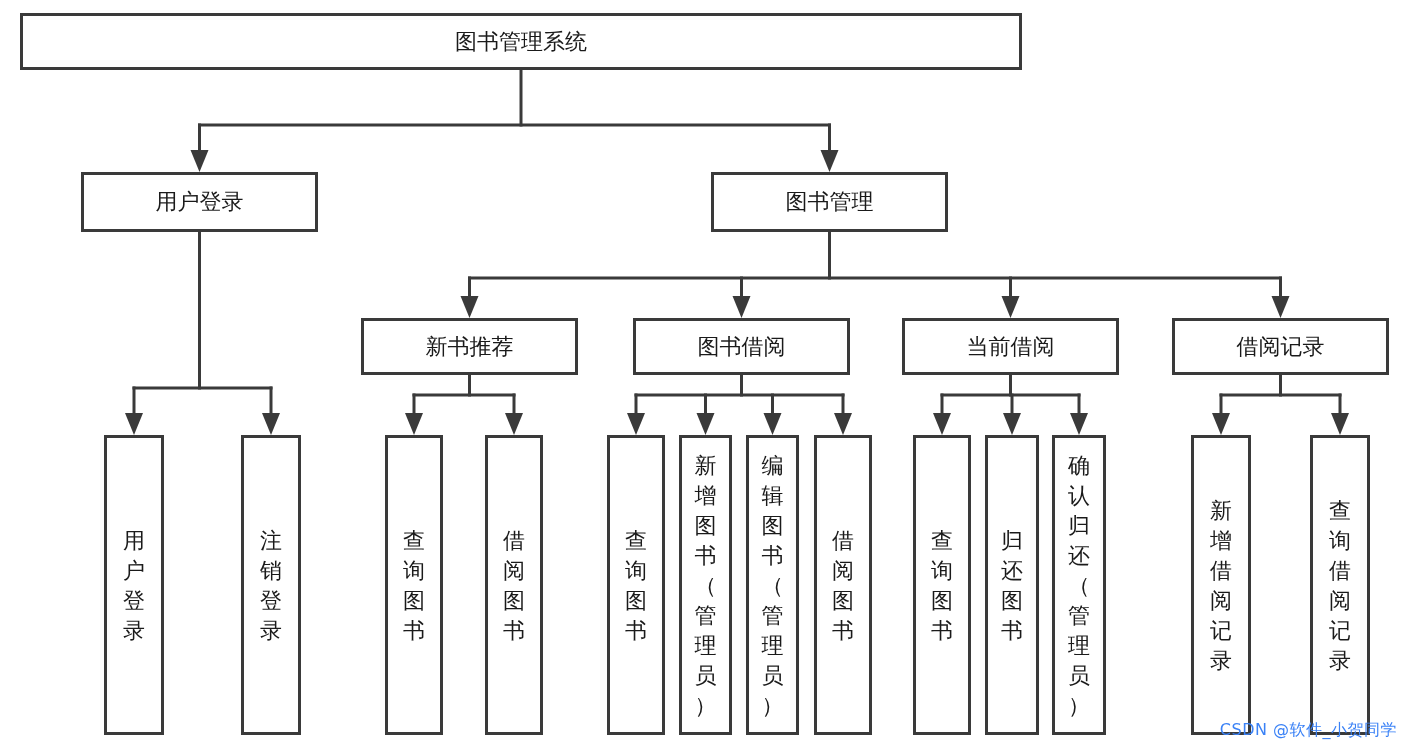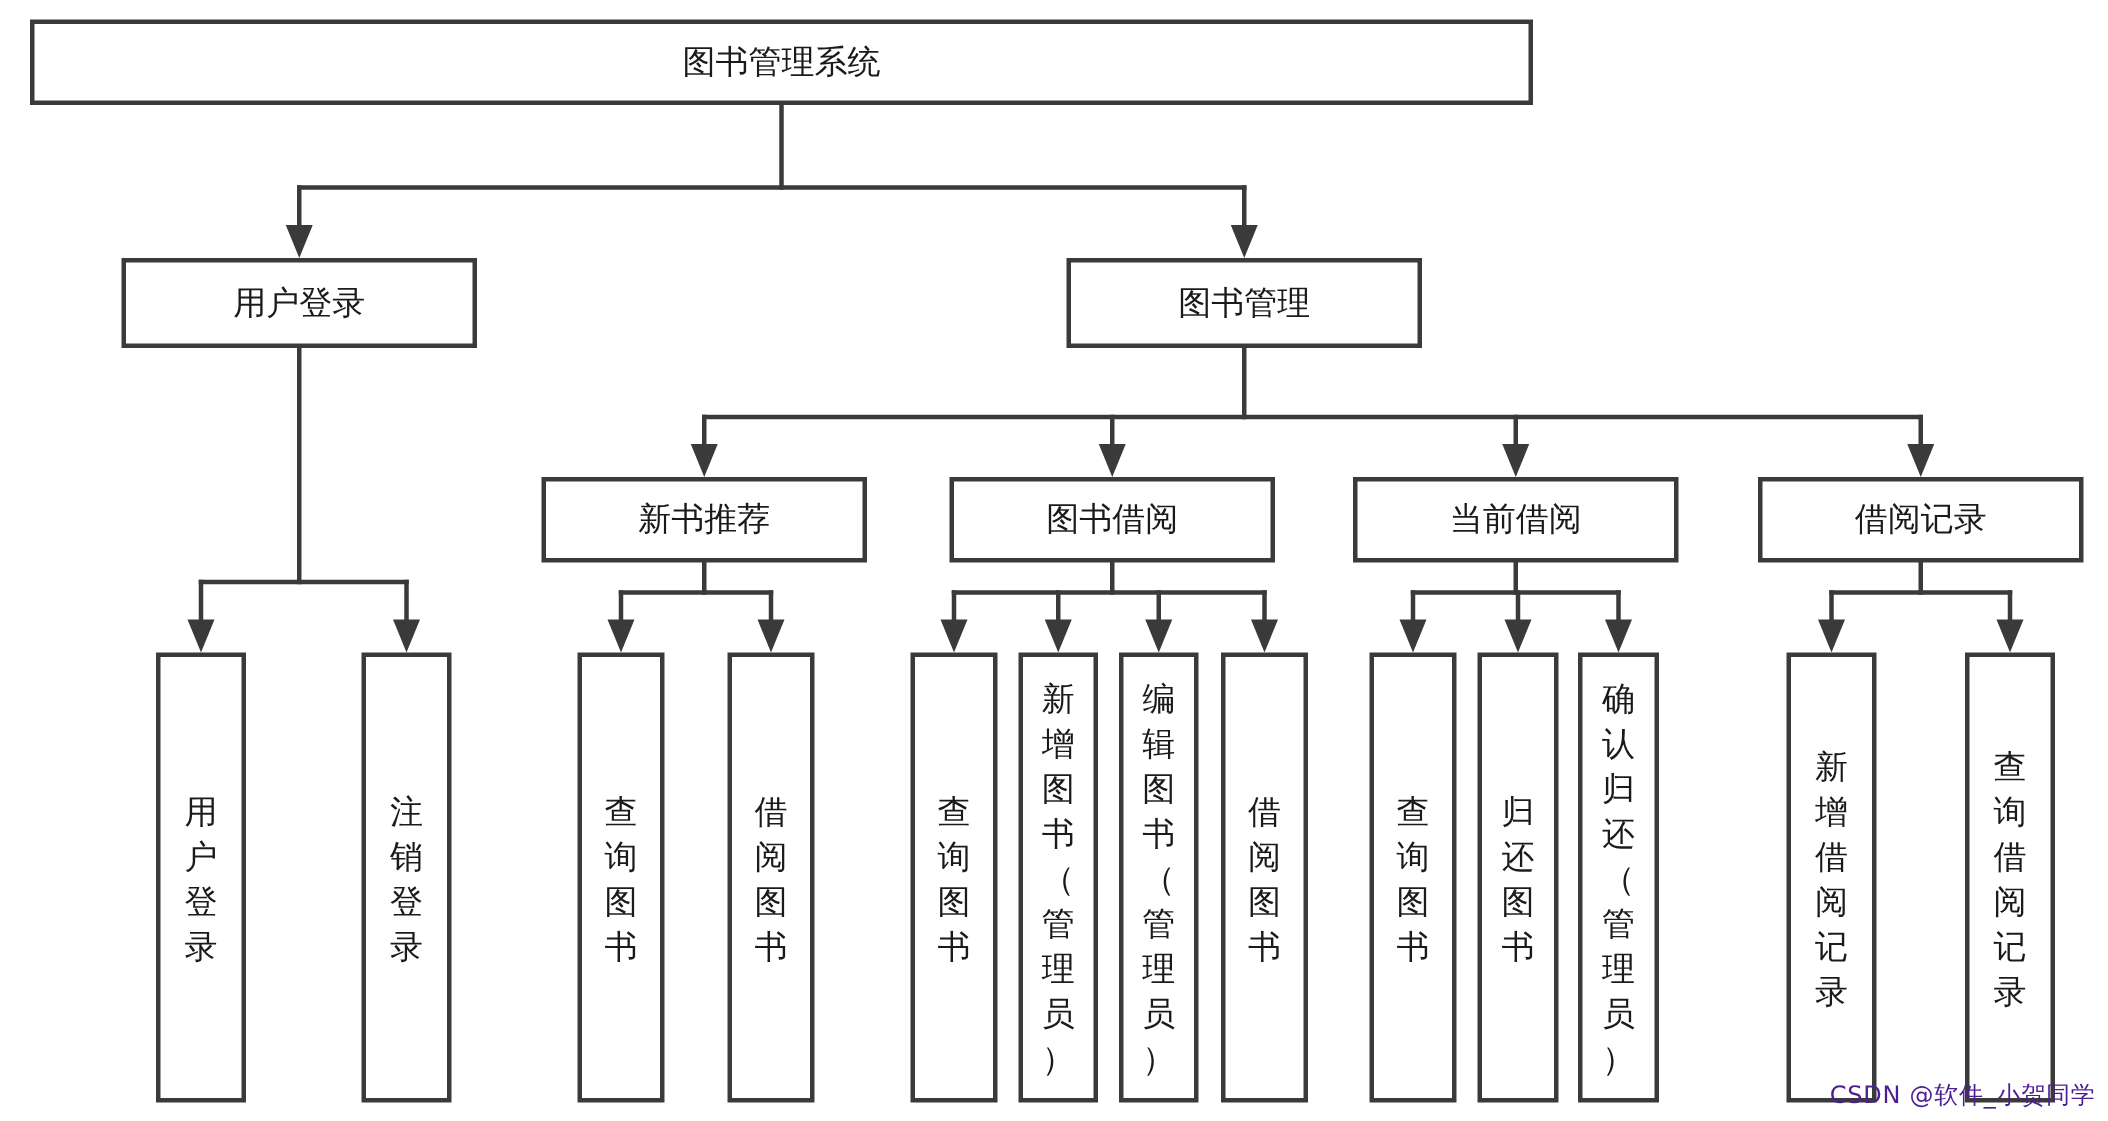--- a/index.html
+++ b/index.html
@@ -5,21 +5,21 @@
   html,body{margin:0;padding:0;background:#ffffff;}
   body{font-family:"Liberation Sans","DejaVu Sans",sans-serif;}
   #stage{position:relative;width:1405px;height:747px;background:#ffffff;overflow:hidden;}
   svg{position:absolute;left:0;top:0;width:1405px;height:747px;}
   .node-rect{fill:#ffffff;stroke:#3a3a3a;stroke-width:3;}
   .link{stroke:#3a3a3a;stroke-width:3;fill:none;stroke-linecap:square;}
   .arrow-head{fill:#3a3a3a;stroke:none;}
   .h-label{font-family:"DejaVu Sans","Liberation Sans",sans-serif;font-size:22px;fill:#1a1a1a;text-anchor:middle;dominant-baseline:middle;}
   .v-label{font-family:"DejaVu Sans","Liberation Sans",sans-serif;font-size:22px;fill:#1a1a1a;text-anchor:middle;}
   .watermark{position:absolute;right:8px;bottom:6px;font-family:"DejaVu Sans","Liberation Sans",sans-serif;
-             font-size:16px;color:#4c1d95;white-space:nowrap;letter-spacing:.5px;}
+             font-size:16px;color:#3b82f6;white-space:nowrap;letter-spacing:.5px;}
 </style>
 </head>
 <body>
 
 <div id="stage">
   <svg id="diagram-svg" viewBox="0 0 1405 747">
     <g id="edges-layer">
         <g>
           <path class="link" d="M 521 70 L 521 125"></path>
           <path class="link" d="M 199.5 125 L 829.5 125"></path>

